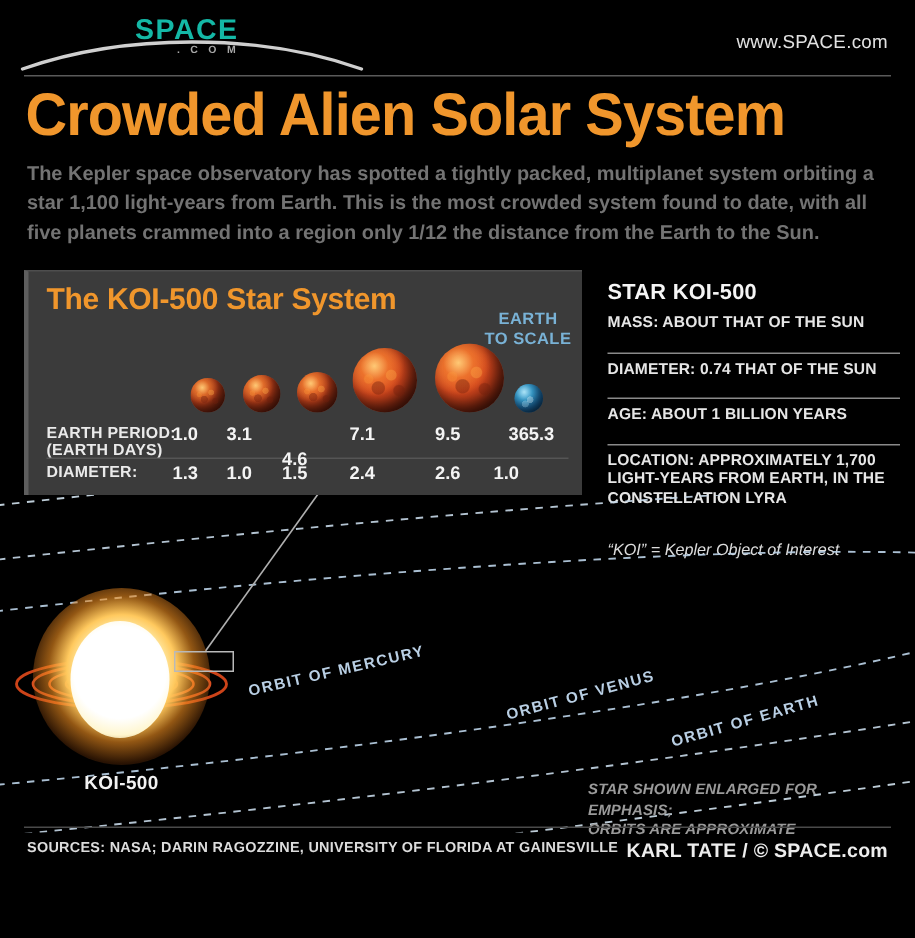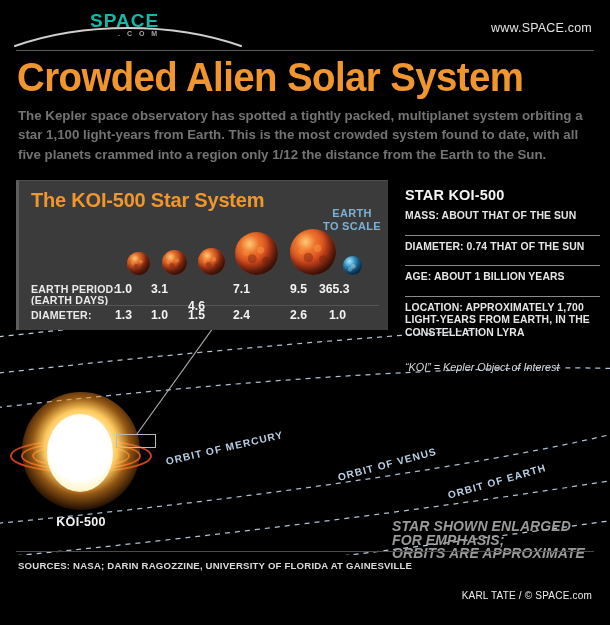--- a/index.html
+++ b/index.html
@@ -144,36 +144,36 @@
   #star-name {
     position:absolute; left:22px; top:185px; width:118px; text-align:center;
     font-size:12.6px; font-weight:bold; color:#f2f2f2; letter-spacing:.3px;
   }
   #callout-box {
     position:absolute; left:116px; top:104px; width:40px; height:14px;
     border:1px solid #b9b9b9; border-top-color:#b9b9b9;
   }
   #note {
     position:absolute; left:392px; top:190px; width:200px;
-    font-size:14px; font-style:italic; font-weight:bold;
+    font-size:10px; font-style:italic; font-weight:bold;
     color:#9a9a9a; line-height:13.5px; letter-spacing:.1px;
   }
 
   
   #footer-rule {
     position:absolute; left:16px; top:551px; width:578px; height:1px;
     background:#4a4a4a;
   }
   #sources {
     position:absolute; left:18px; top:560px;
     font-size:9.6px; font-weight:bold; color:#dcdcdc; letter-spacing:.2px;
   }
   #credit {
     position:absolute; right:18px; top:559px;
-    font-size:10px; font-weight:normal; color:#ededed; letter-spacing:.2px;margin-top:31px;
+    font-size:13px; font-weight:bold; color:#ededed; letter-spacing:.2px;
   }
 </style>
 </head>
 <body>
 
 <div id="page">
 
   <div id="header">
     <div id="logo-wrap">
       <svg id="logo-arc" width="230" height="34" viewBox="0 0 230 34">
@@ -216,21 +216,21 @@
       <div id="row-sep"></div>
       <div class="tbl-label" style="top:28px;">
         <span>DIAMETER:</span>
       </div>
 
       <div class="tbl-val" style="left:96px; top:1px;">1.0</div>
       <div class="tbl-val" style="left:132px; top:1px;">3.1</div>
       <div class="tbl-val" style="left:169px; top:18px;">4.6</div>
       <div class="tbl-val" style="left:214px; top:1px;">7.1</div>
       <div class="tbl-val" style="left:271px; top:1px;">9.5</div>
-      <div class="tbl-val" style="left:300px; top:1px;">365.3</div>
+      <div class="tbl-val" style="left:320px; top:1px;">365.3</div>
 
       <div class="tbl-val" style="left:96px; top:27px;">1.3</div>
       <div class="tbl-val" style="left:132px; top:27px;">1.0</div>
       <div class="tbl-val" style="left:169px; top:27px;">1.5</div>
       <div class="tbl-val" style="left:214px; top:27px;">2.4</div>
       <div class="tbl-val" style="left:271px; top:27px;">2.6</div>
       <div class="tbl-val" style="left:310px; top:27px;">1.0</div>
     </div>
   </div>
 

